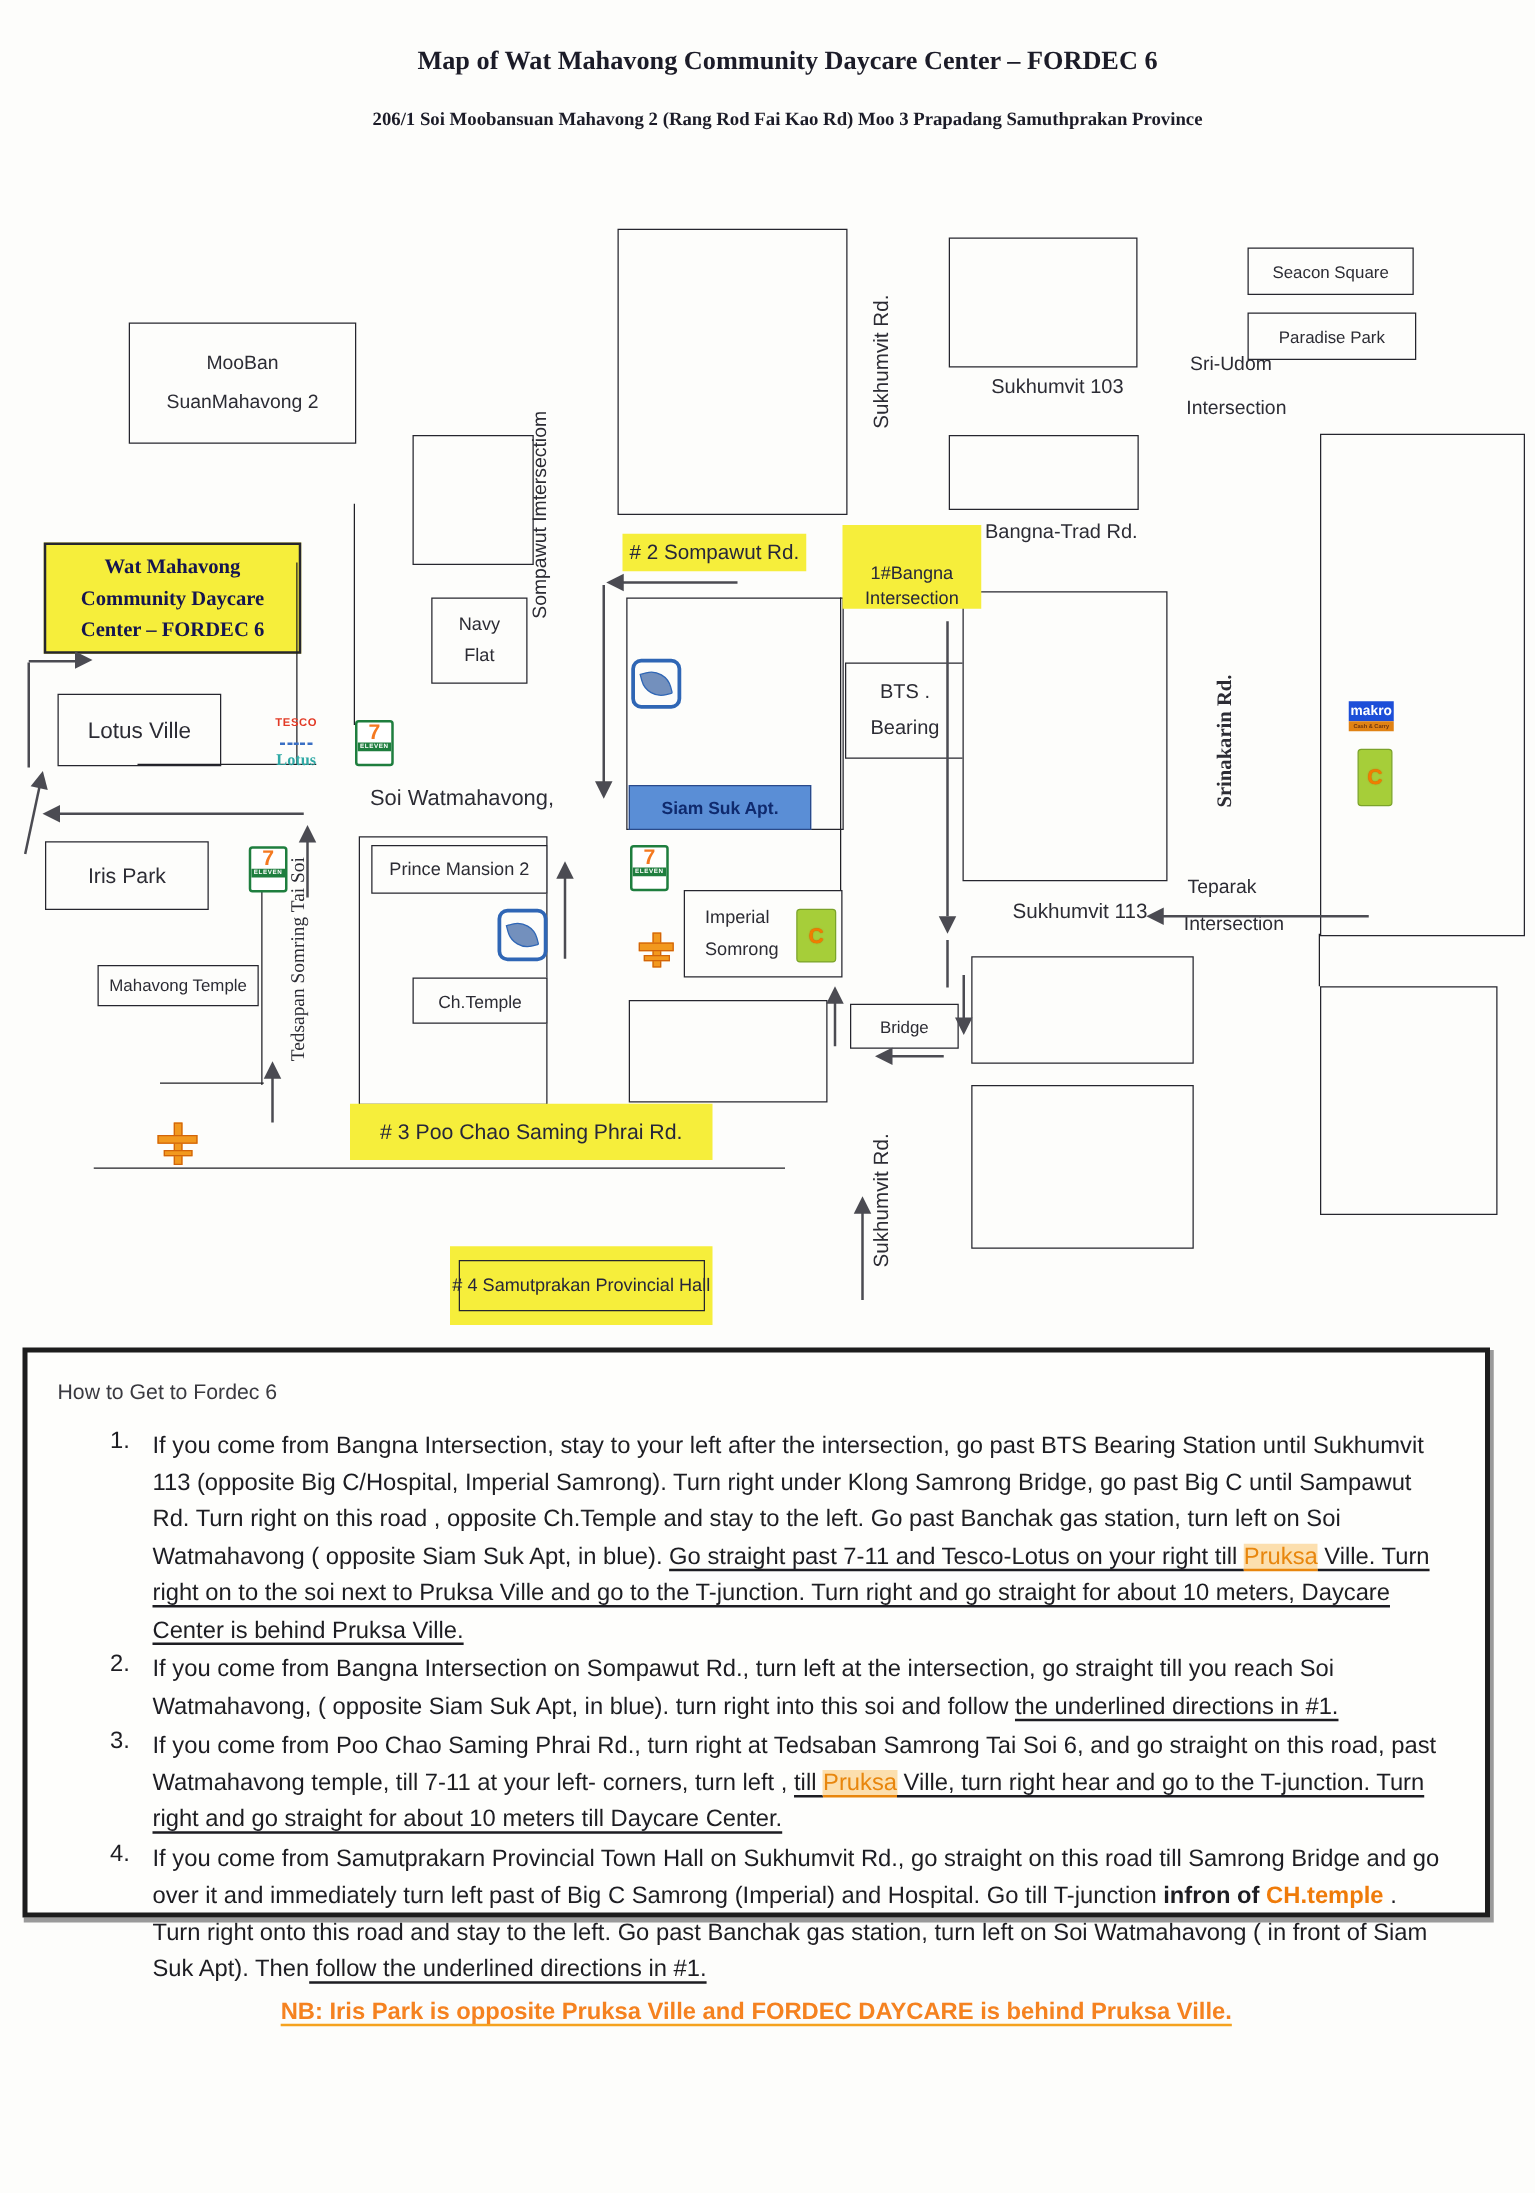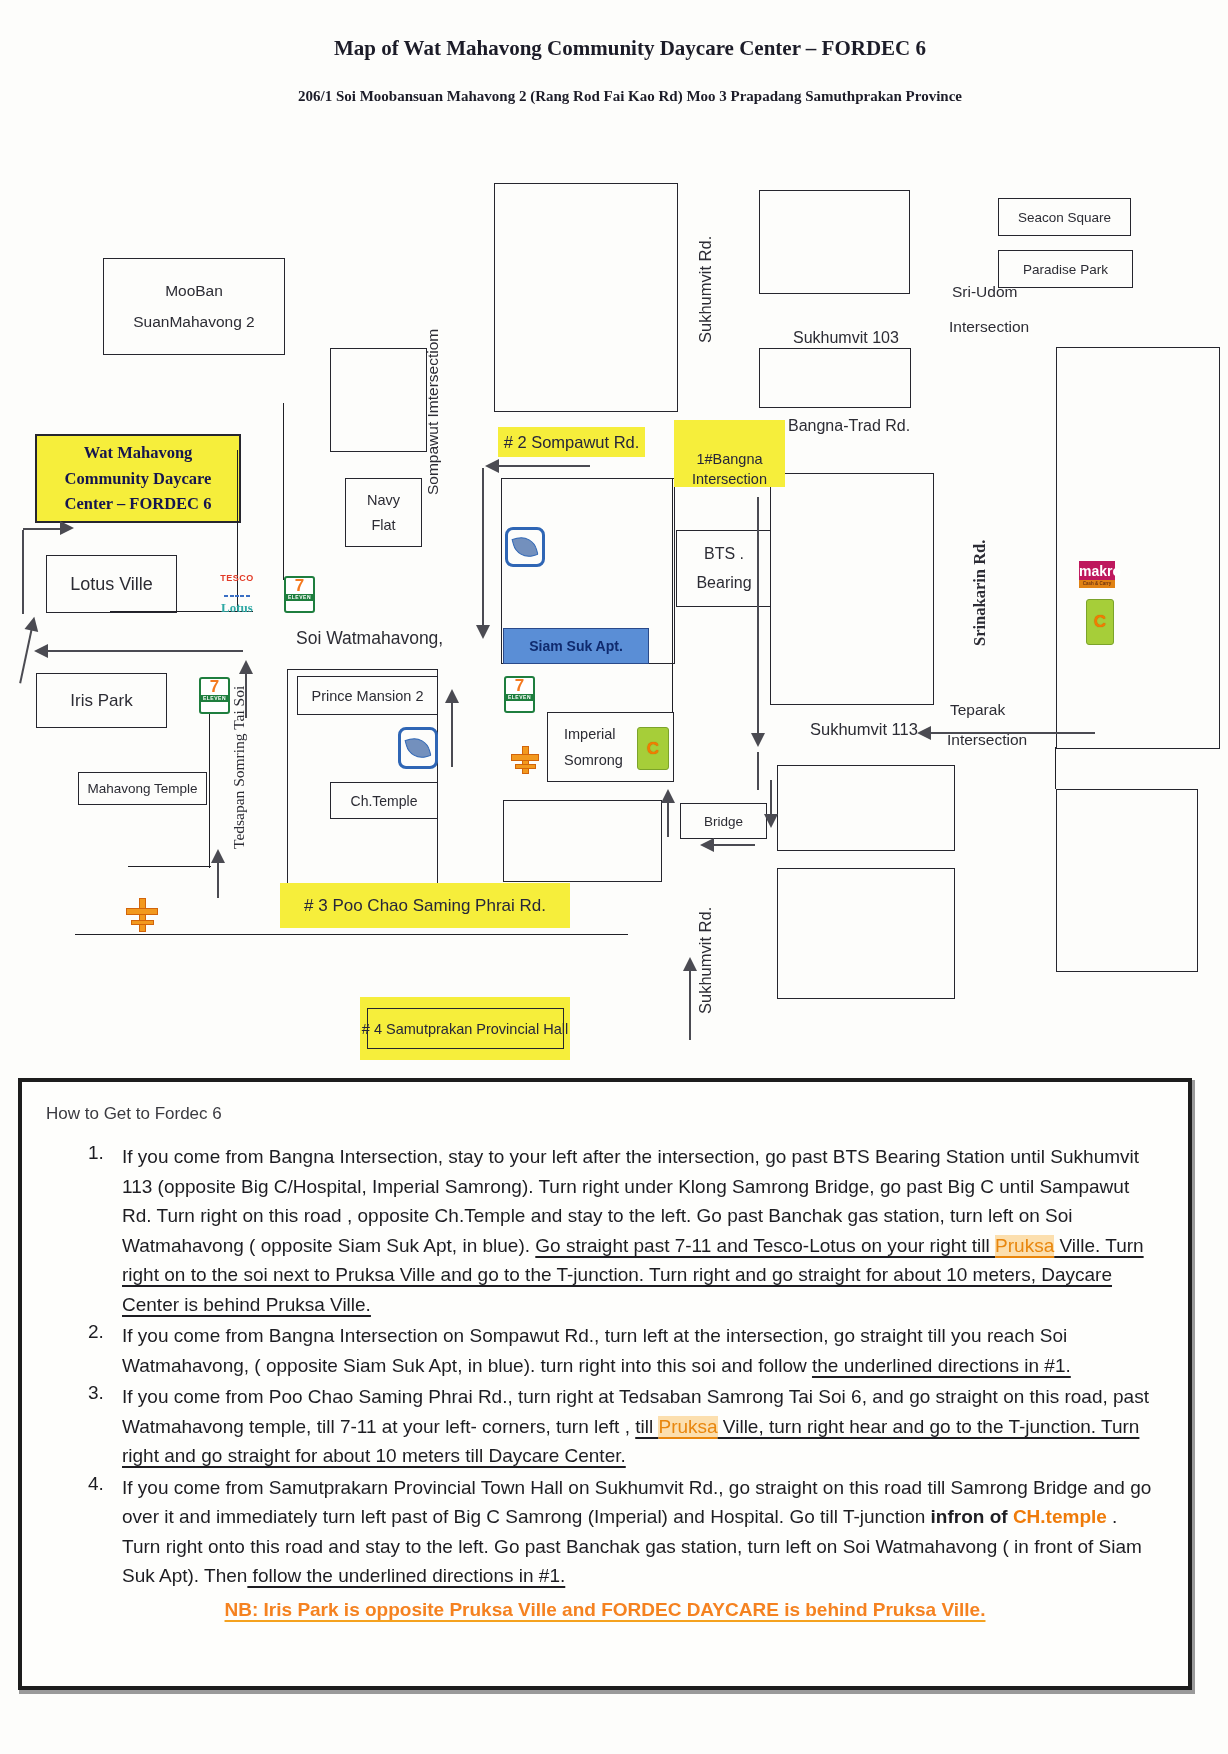--- a/index.html
+++ b/index.html
@@ -24,28 +24,28 @@
   .tesco .t{color:#e23a26;font-weight:bold;font-size:9px;letter-spacing:.5px;display:block;}
   .tesco .dash{display:block;margin:1px 0;}
   .tesco .dash i{display:inline-block;width:4px;height:2px;background:#3a6fc4;margin:0 .7px;}
   .tesco .l{color:#2fa9a5;font-weight:bold;font-size:13px;font-family:"Liberation Serif",serif;display:block;}
   .seven{position:absolute;width:27px;height:33px;background:#fff;border:2px solid #1e7e3e;border-radius:3px;text-align:center;overflow:hidden;}
   .seven .n{color:#f47920;font-weight:bold;font-size:17px;line-height:16px;display:block;}
   .seven .e{display:block;background:#1e7e3e;color:#fff;font-size:5px;letter-spacing:.5px;line-height:7px;font-weight:bold;}
   .leaf{position:absolute;background:#fdfdfb;border:3px solid #2f66b5;border-radius:8px;display:flex;align-items:center;justify-content:center;}
   .leaf i{display:block;width:20px;height:20px;background:#7390bd;border:1.5px solid #2f66b5;border-radius:0 75% 6% 75%;transform:rotate(-15deg);}
   .makro{position:absolute;width:36px;text-align:center;line-height:1;}
-  .makro .n{display:block;background:#be185d;color:#fff;font-weight:bold;font-size:14px;padding:3px 0 2px;}
+  .makro .n{display:block;background:#1d4ed8;color:#fff;font-weight:bold;font-size:11px;padding:3px 0 2px;}
   .makro .s{display:block;background:#e08214;color:#6e3410;font-weight:bold;font-size:4.5px;padding:1.5px 0;}
   .bigc{position:absolute;background:#a6ce39;border-radius:3px;border:1px solid #7ba32a;display:flex;align-items:center;justify-content:center;}
   .bigc .c{color:#f07d00;font-weight:bold;font-size:17px;text-shadow:0 0 1px #c94f00;}
   .cross{position:absolute;}
   .cross i{position:absolute;background:#f2991e;border:1px solid #d2640a;box-sizing:border-box;display:block;}
   
-  #panel{position:absolute;left:18px;top:1078px;width:1174px;height:612px;background:#fefefc;border:4px solid #1d1d1d;box-shadow:2px 3px 0 1px #9a9a9a;box-sizing:border-box;padding:16px 24px 0 24px;}
+  #panel{position:absolute;left:18px;top:1078px;width:1174px;height:456px;background:#fefefc;border:4px solid #1d1d1d;box-shadow:2px 3px 0 1px #9a9a9a;box-sizing:border-box;padding:16px 24px 0 24px;}
   #panel h2{margin:6px 0 18px 0;font-size:17px;font-weight:normal;color:#3a3a40;}
   .dir-item{display:flex;margin-bottom:2px;}
   .dir-num{width:34px;flex:0 0 34px;font-size:19px;color:#1d1d22;padding-left:42px;box-sizing:content-box;}
   .dir-body{flex:1;font-size:19px;line-height:29.5px;color:#1d1d22;padding-right:4px;}
   .sg-p{}
   .sg-b{font-weight:bold;}
   .sg-u{text-decoration:underline;text-decoration-thickness:2px;text-underline-offset:4px;}
   .sg-ou{color:#e8860d;background:#fcdfae;text-decoration:underline;text-decoration-thickness:2px;text-underline-offset:4px;text-decoration-color:#e8860d;}
   .sg-ob{color:#ef7b09;font-weight:bold;}
   .nb-line{margin-top:8px;text-align:center;font-size:19px;font-weight:bold;color:#f58220;text-decoration:underline;text-decoration-thickness:2px;text-underline-offset:4px;text-decoration-color:#f5a21f;}
@@ -153,21 +153,21 @@
       <span># 4 Samutprakan Provincial Hall</span>
     </div>
   </div>
 
   <div class="vlabel" style="left:696px;top:212px;height:155px;font-size:16.5px;">Sukhumvit Rd.</div>
   <div class="vlabel" style="left:424px;top:312px;height:200px;font-size:15.5px;">Sompawut  Imtersectiom</div>
   <div class="vlabel" style="left:970px;top:528px;height:130px;font-size:16.5px;font-family:'Liberation Serif',serif;font-weight:bold;">Srinakarin Rd.</div>
   <div class="vlabel" style="left:230px;top:638px;height:258px;font-size:15.5px;font-family:'Liberation Serif',serif;">Tedsapan Somring Tai  Soi</div>
   <div class="vlabel" style="left:696px;top:890px;height:140px;font-size:16.5px;">Sukhumvit Rd.</div>
 
-  <div class="lbl" style="left:793px;top:329px;font-size:16px;">Sukhumvit 103</div>
+  <div class="lbl" style="left:793px;top:301px;font-size:16px;">Sukhumvit 103</div>
   <div class="lbl" style="left:952px;top:283px;font-size:15.5px;">Sri-Udom</div>
   <div class="lbl" style="left:949px;top:318px;font-size:15.5px;">Intersection</div>
   <div class="lbl" style="left:788px;top:417px;font-size:16px;">Bangna-Trad Rd.</div>
   <div class="lbl" style="left:296px;top:628px;font-size:17.5px;">Soi Watmahavong,</div>
   <div class="lbl" style="left:810px;top:720px;font-size:16.5px;">Sukhumvit 113</div>
   <div class="lbl" style="left:950px;top:701px;font-size:15.5px;">Teparak</div>
   <div class="lbl" style="left:947px;top:731px;font-size:15.5px;">Intersection</div>
 
   <div class="rline-v" style="left:237px;top:450px;height:162px;"></div>
   <div class="rline-h" style="left:110px;top:611px;width:143px;"></div>

